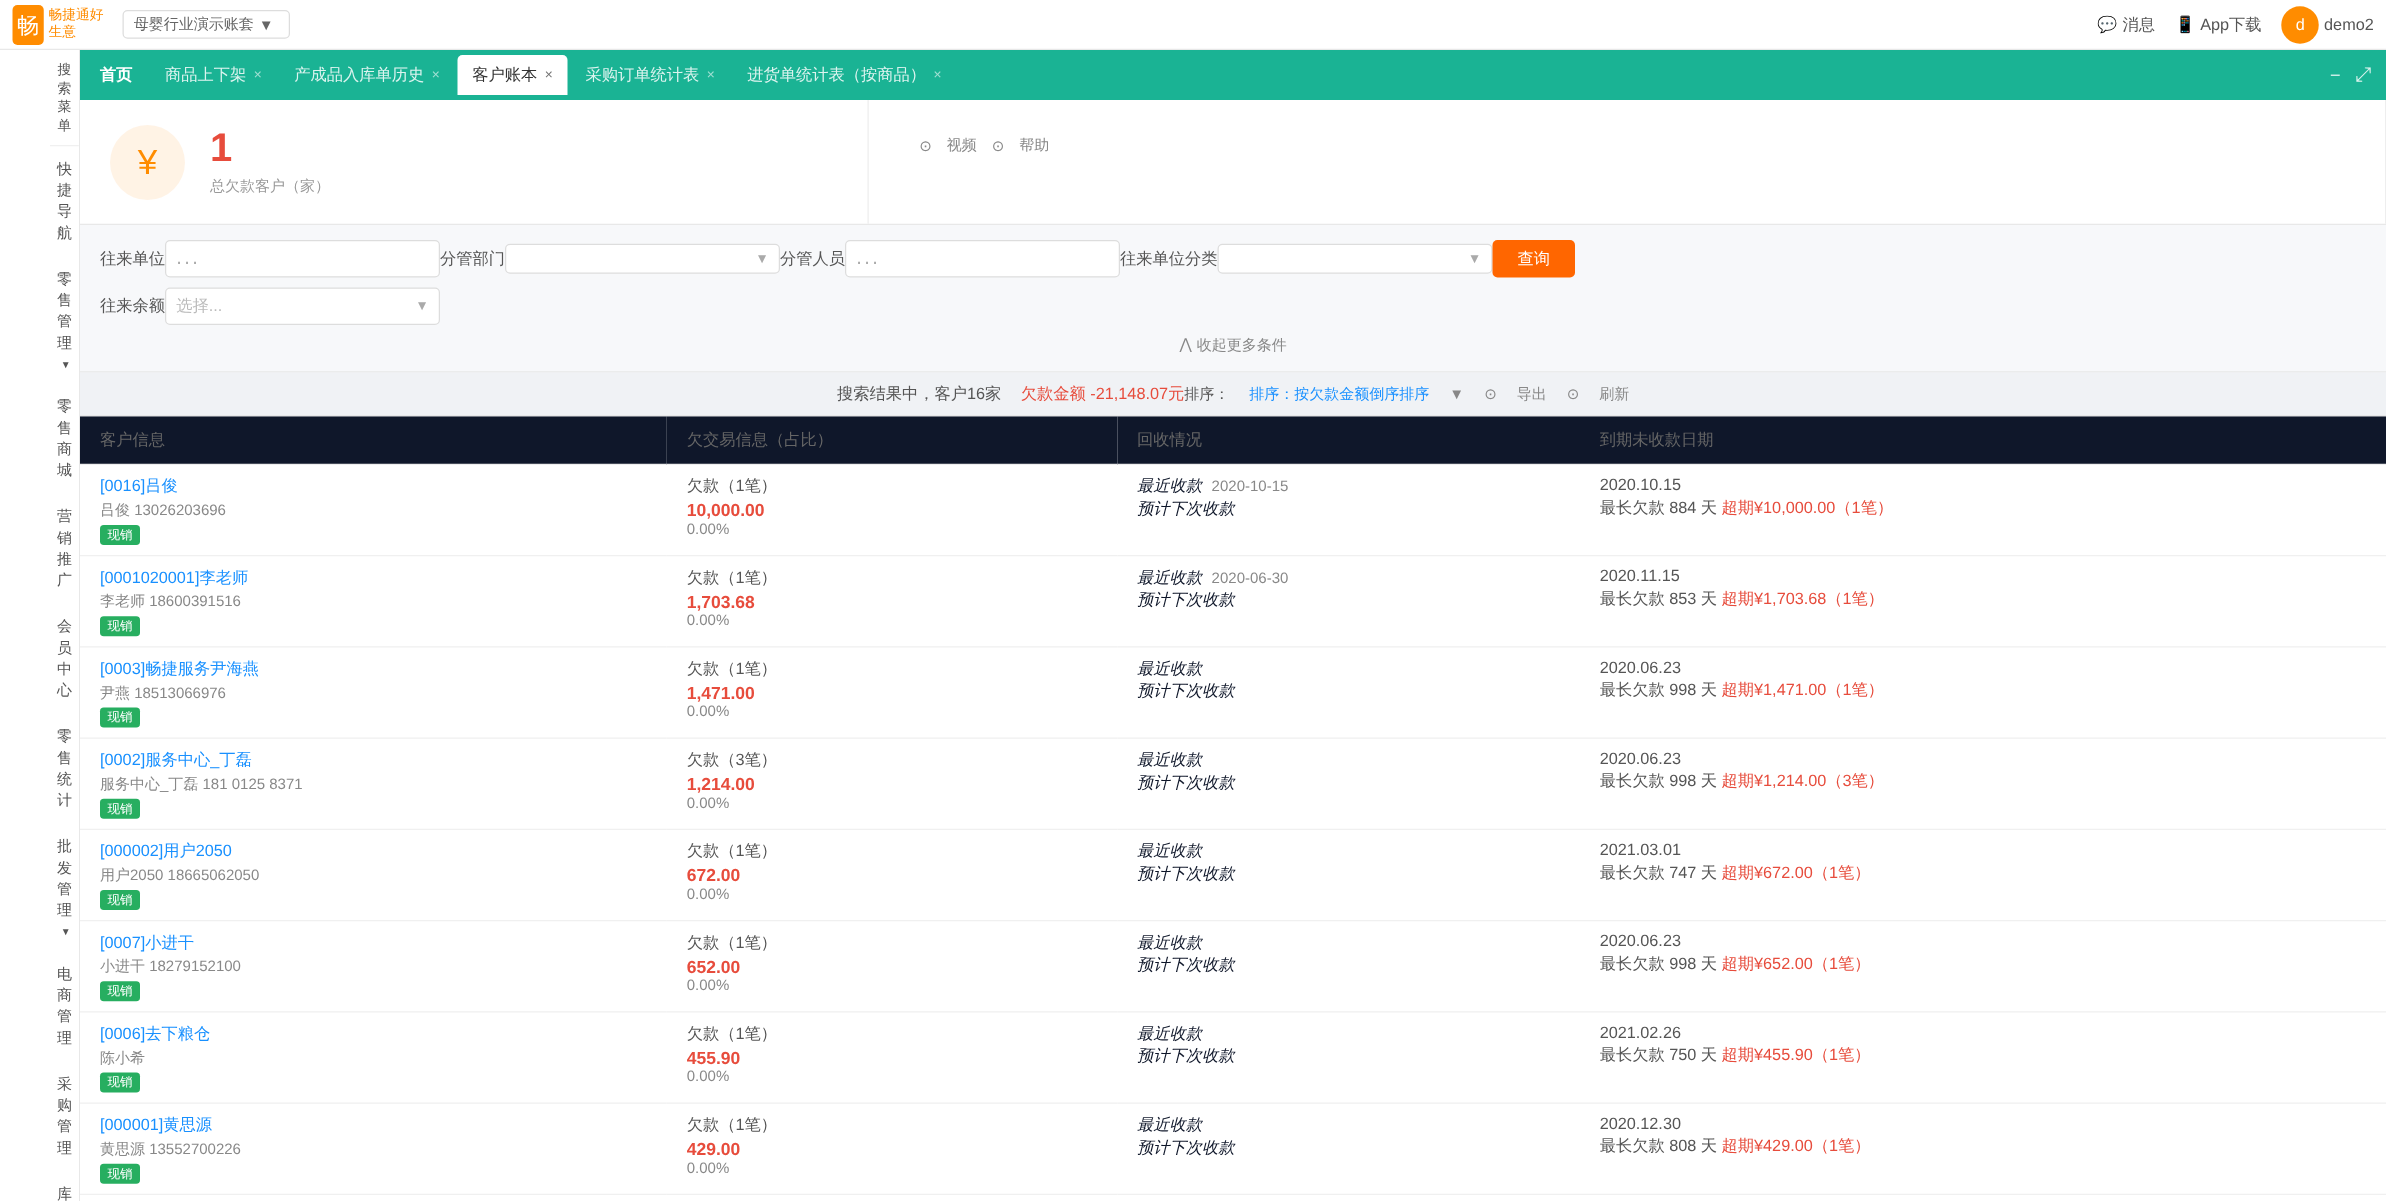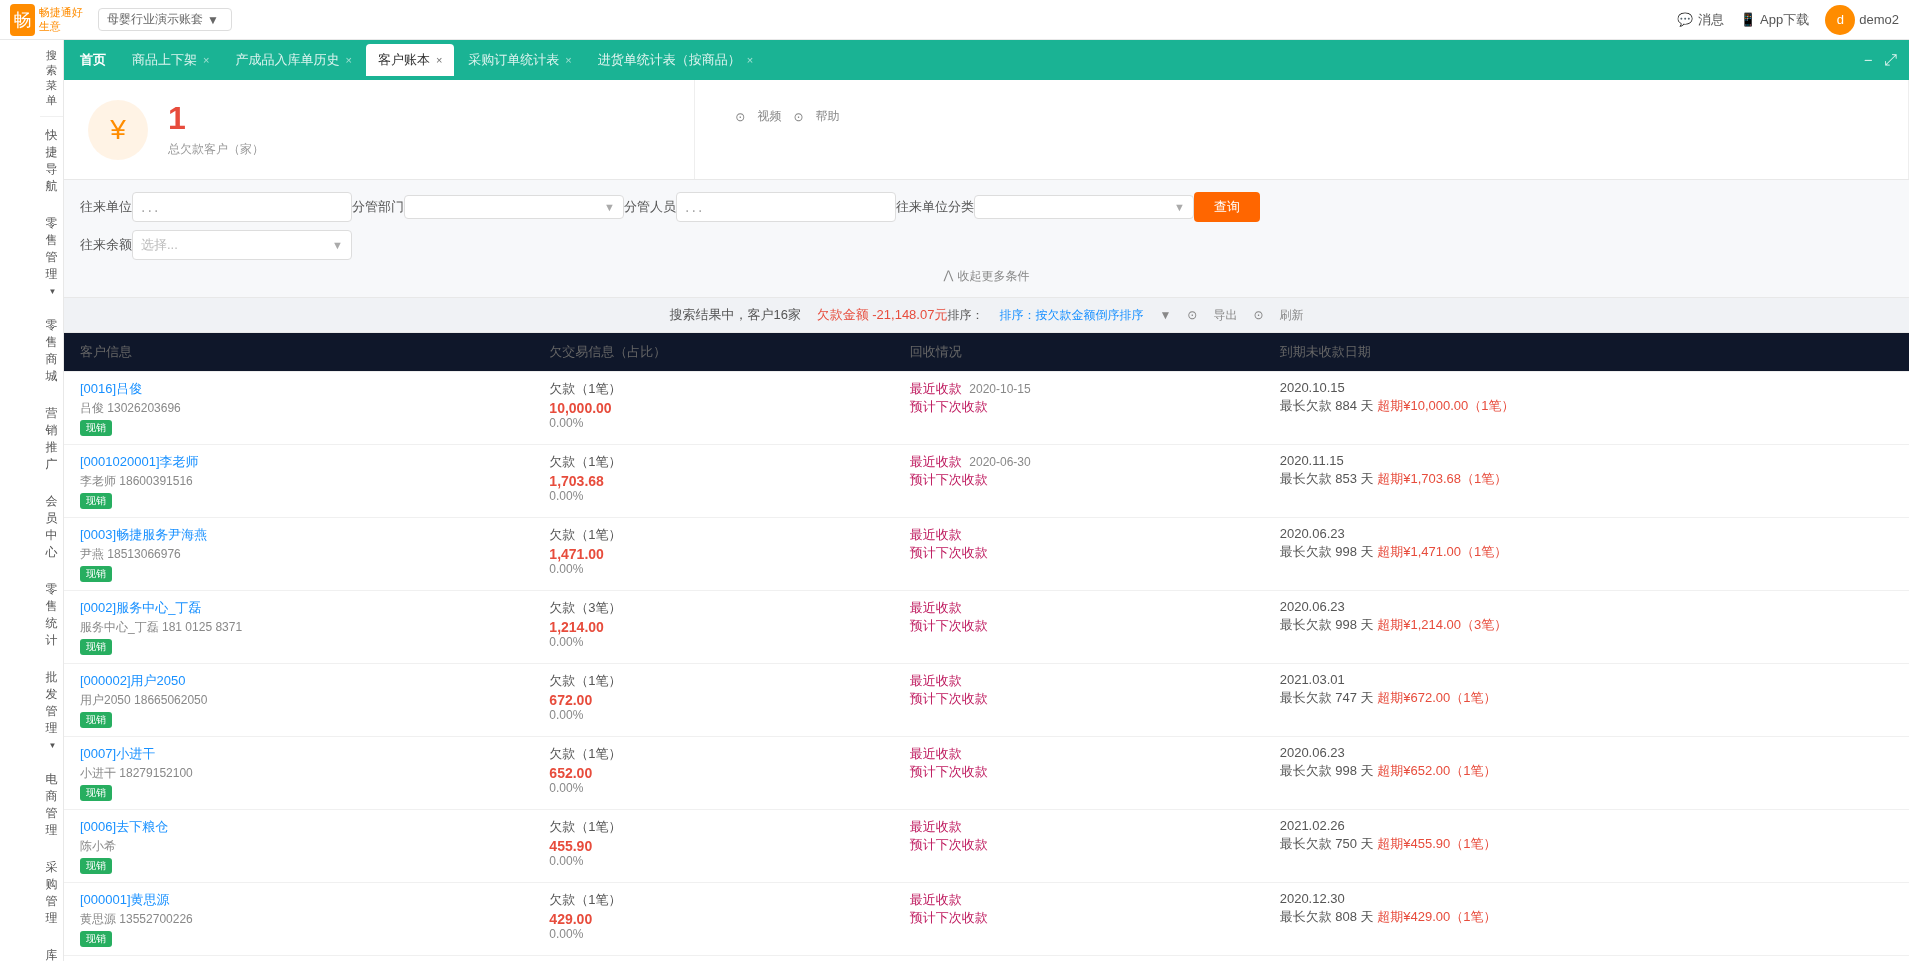--- a/index.html
+++ b/index.html
@@ -75,21 +75,21 @@
     thead tr { background: #0f172a; }
     th { padding: 10px 16px; font-size: 13px; color: #666; font-weight: 500; text-align: left; border-bottom: 1px solid #eee; }
     td { padding: 8px 16px; border-bottom: 1px solid #f0f0f0; vertical-align: top; font-size: 13px; }
     .customer-name { color: #1890ff; cursor: pointer; font-size: 13px; }
     .customer-phone { color: #888; font-size: 12px; margin-top: 2px; }
     .tag-xian { display: inline-block; background: #27ae60; color: #fff; font-size: 10px; padding: 1px 6px; border-radius: 3px; margin-top: 3px; }
     .debt-amount { color: #e74c3c; font-size: 14px; font-weight: bold; }
     .debt-count { color: #555; font-size: 13px; margin-bottom: 2px; }
     .debt-ratio { color: #888; font-size: 12px; }
     .collect-date { color: #888; font-size: 12px; }
-    .collect-label { color: #be185d; margin-right: 4px; }
+    .collect-label { color: #0f172a; margin-right: 4px; font-style: italic; }
     .overdue-link { color: #e74c3c; cursor: pointer; font-size: 13px; }
     .overdue-days { color: #555; font-size: 13px; }
     .overdue-date { color: #555; font-size: 13px; margin-bottom: 2px; }
 
     
     .avatar { width: 30px; height: 30px; border-radius: 50%; background: #ff8c00; color: #fff; display: flex; align-items: center; justify-content: center; font-size: 13px; }
   </style>
 </head>
 <body>
 

